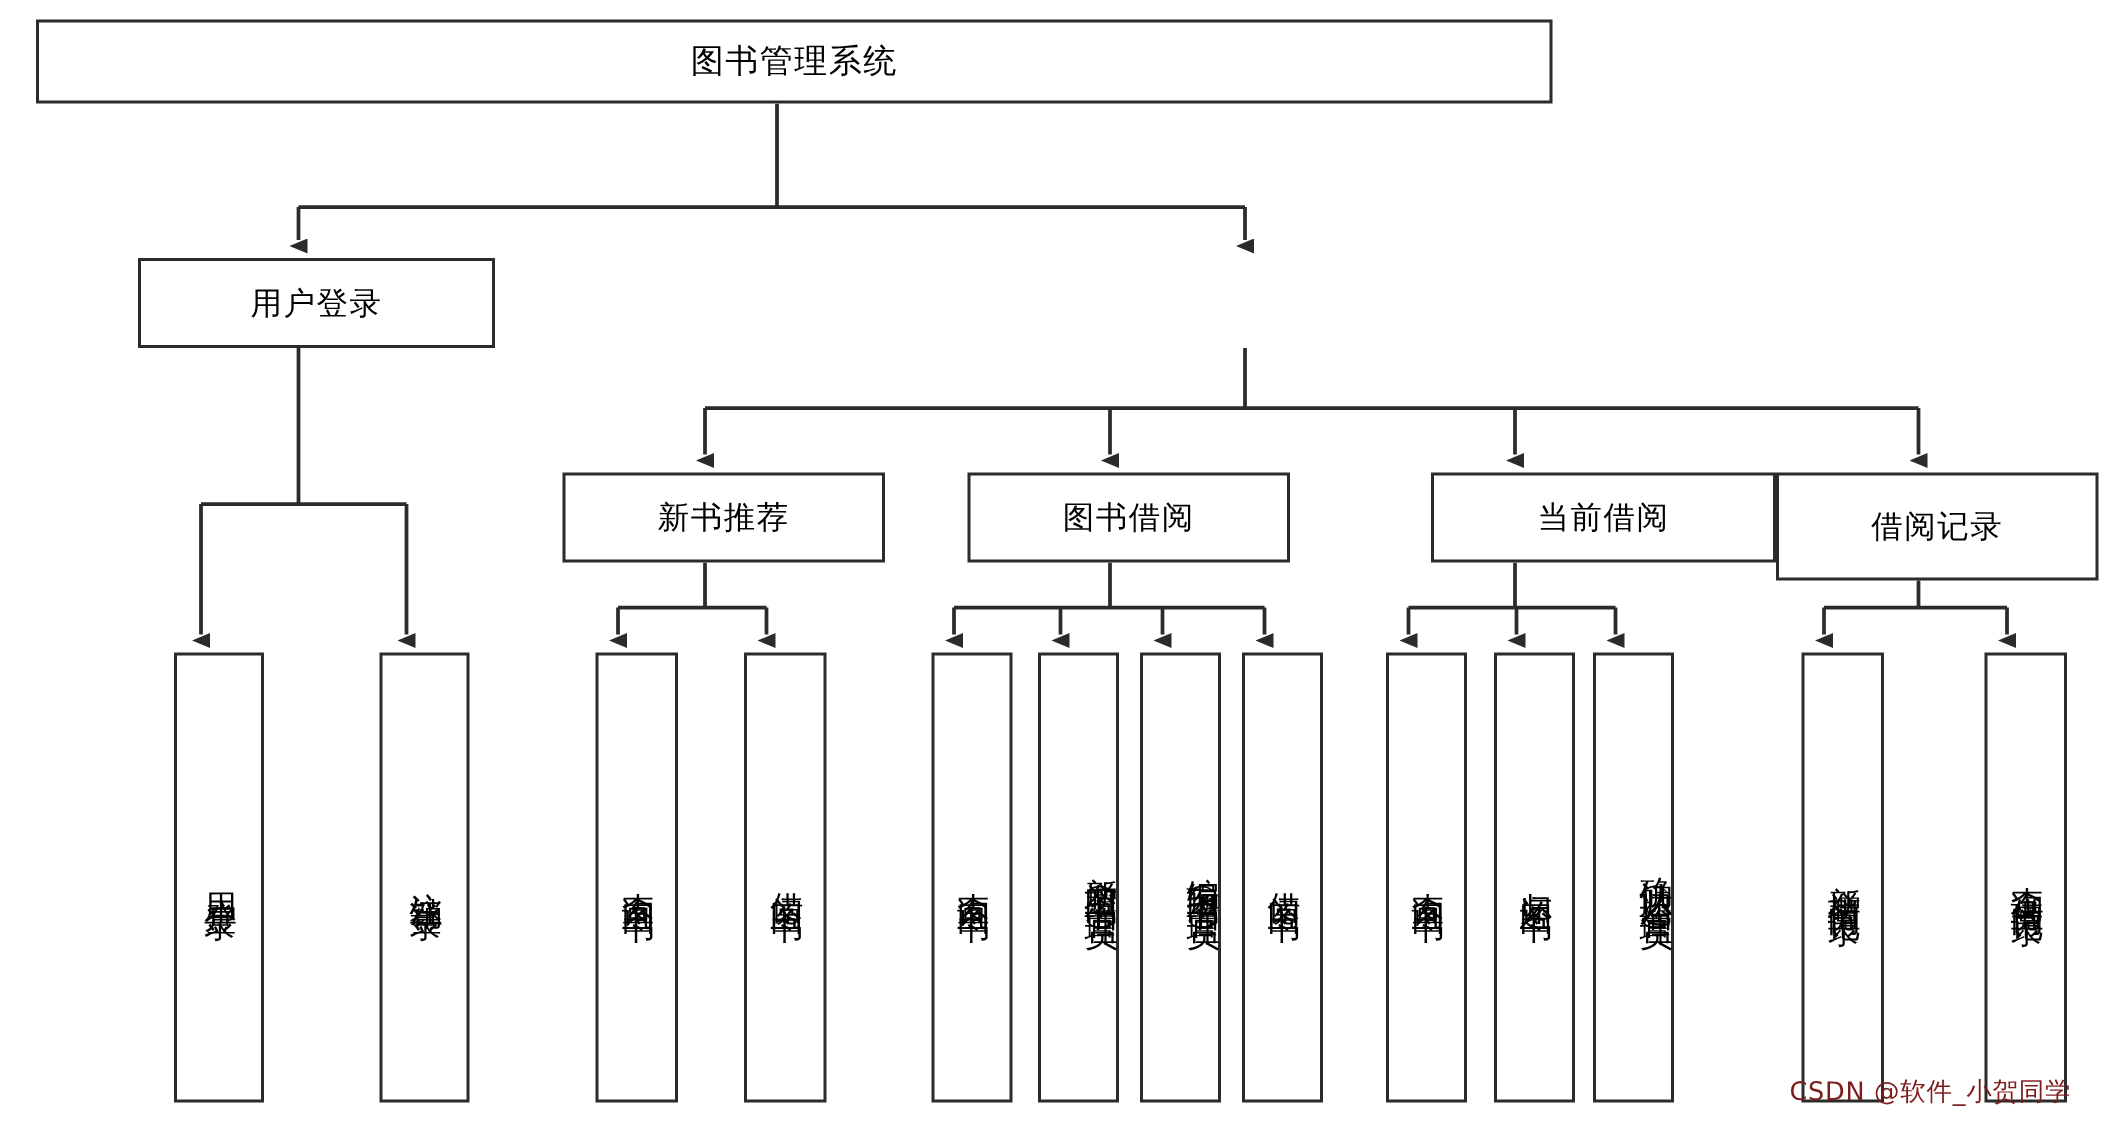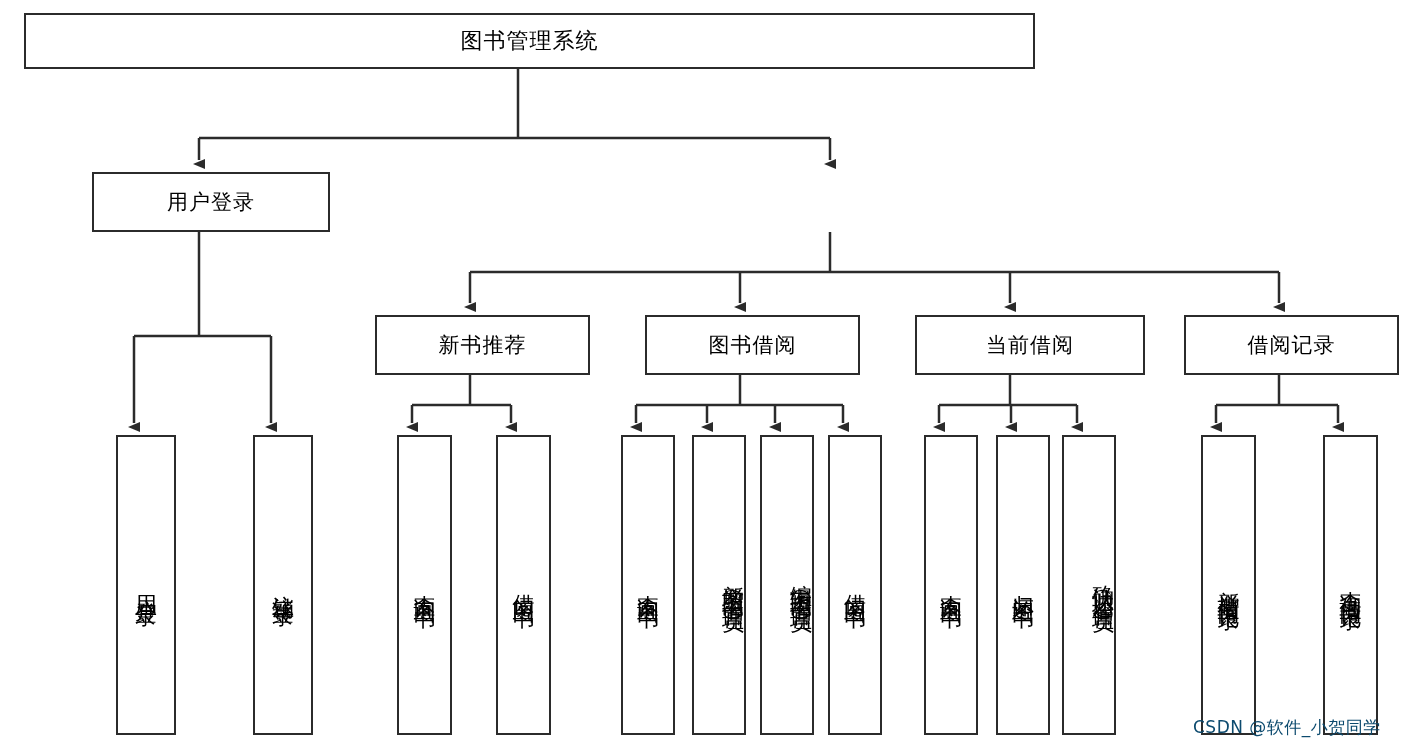--- a/index.html
+++ b/index.html
@@ -57,21 +57,21 @@
   }
   .node.leaf .vtext {
     writing-mode: vertical-rl;
     text-orientation: upright;
     line-height: 1;
     white-space: nowrap;
   }
   .watermark {
     position: absolute;
     font-size: 17px;
-    color: #0c4a6e;
+    color: #7f1d1d;
     white-space: nowrap;
     letter-spacing: 0.5px;
   }
 </style>
 </head>
 <body>
 
 <div id="canvas">
 
   <svg class="connectors" viewBox="0 0 1405 747">
@@ -134,25 +134,25 @@
 
 
   <div class="node horiz" style="left:363px; top:315px; width:215px; height:60px;justify-content:center;">
     <span>新书推荐</span>
   </div>
 
   <div class="node horiz" style="left:633px; top:315px; width:215px; height:60px;">
     <span>图书借阅</span>
   </div>
 
-  <div class="node horiz" style="left:903px; top:315px; width:230px; height:60px;">
+  <div class="node horiz" style="left:942px; top:315px; width:230px; height:60px;">
     <span>当前借阅</span>
   </div>
 
-  <div class="node horiz" style="left:1172px; top:315px; width:215px; height:60px;">
+  <div class="node horiz" style="left:1172px; top:315px; width:215px; height:72px;">
     <span>借阅记录</span>
   </div>
 
   <div class="node leaf" style="left:104px; top:435px; width:60px; height:300px;">
     <span class="vtext">用户登录</span>
   </div>
 
   <div class="node leaf" style="left:241px; top:435px; width:60px; height:300px;">
     <span class="vtext">注销登录</span>
   </div>

